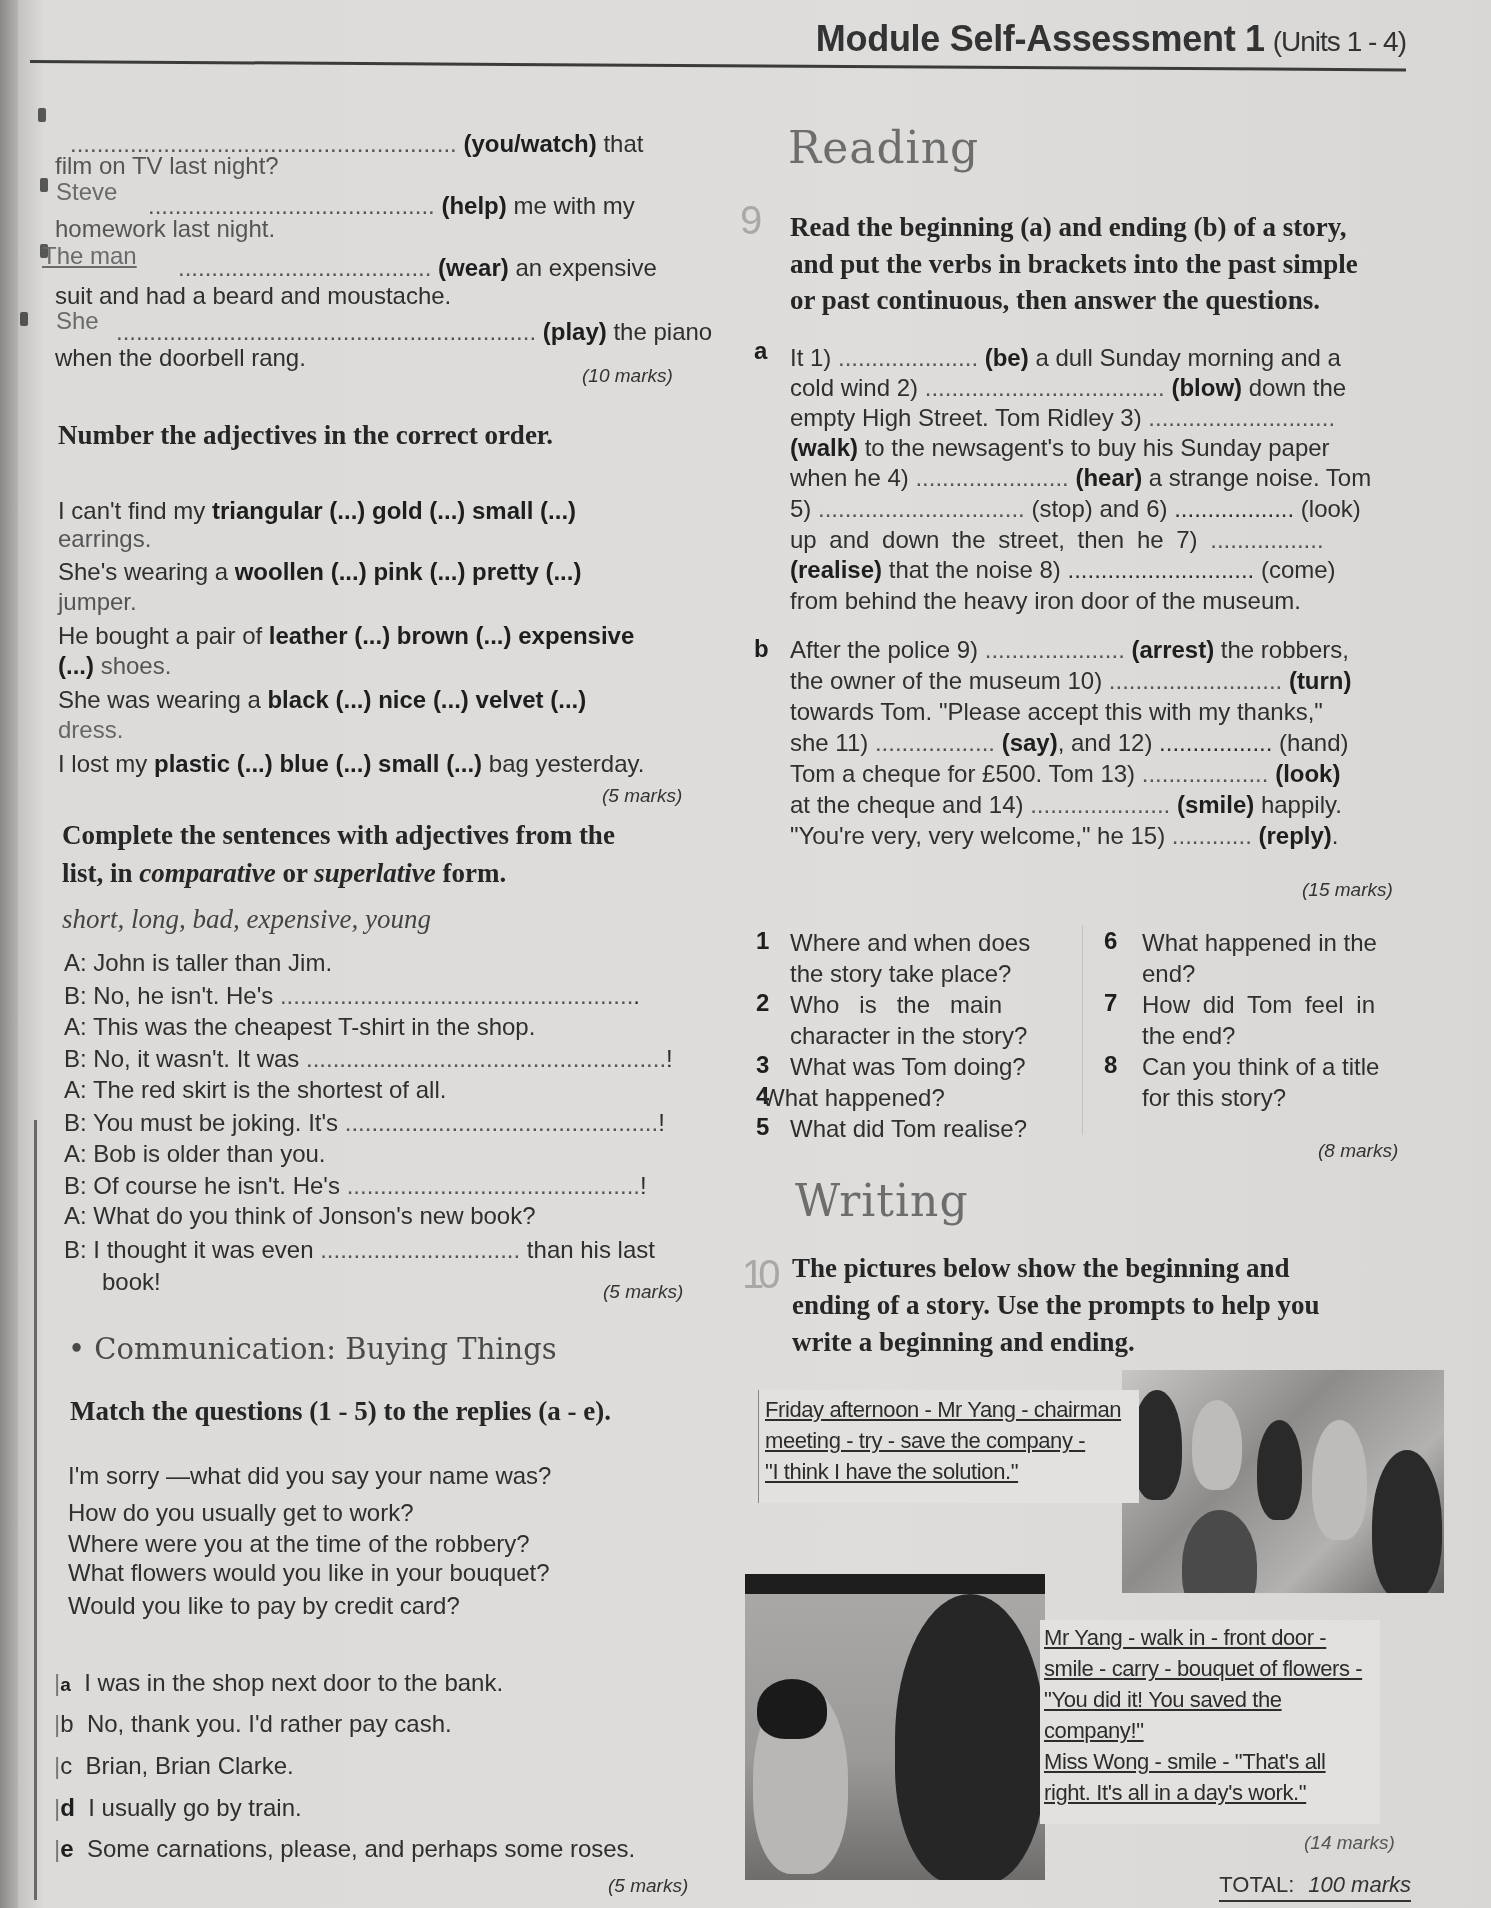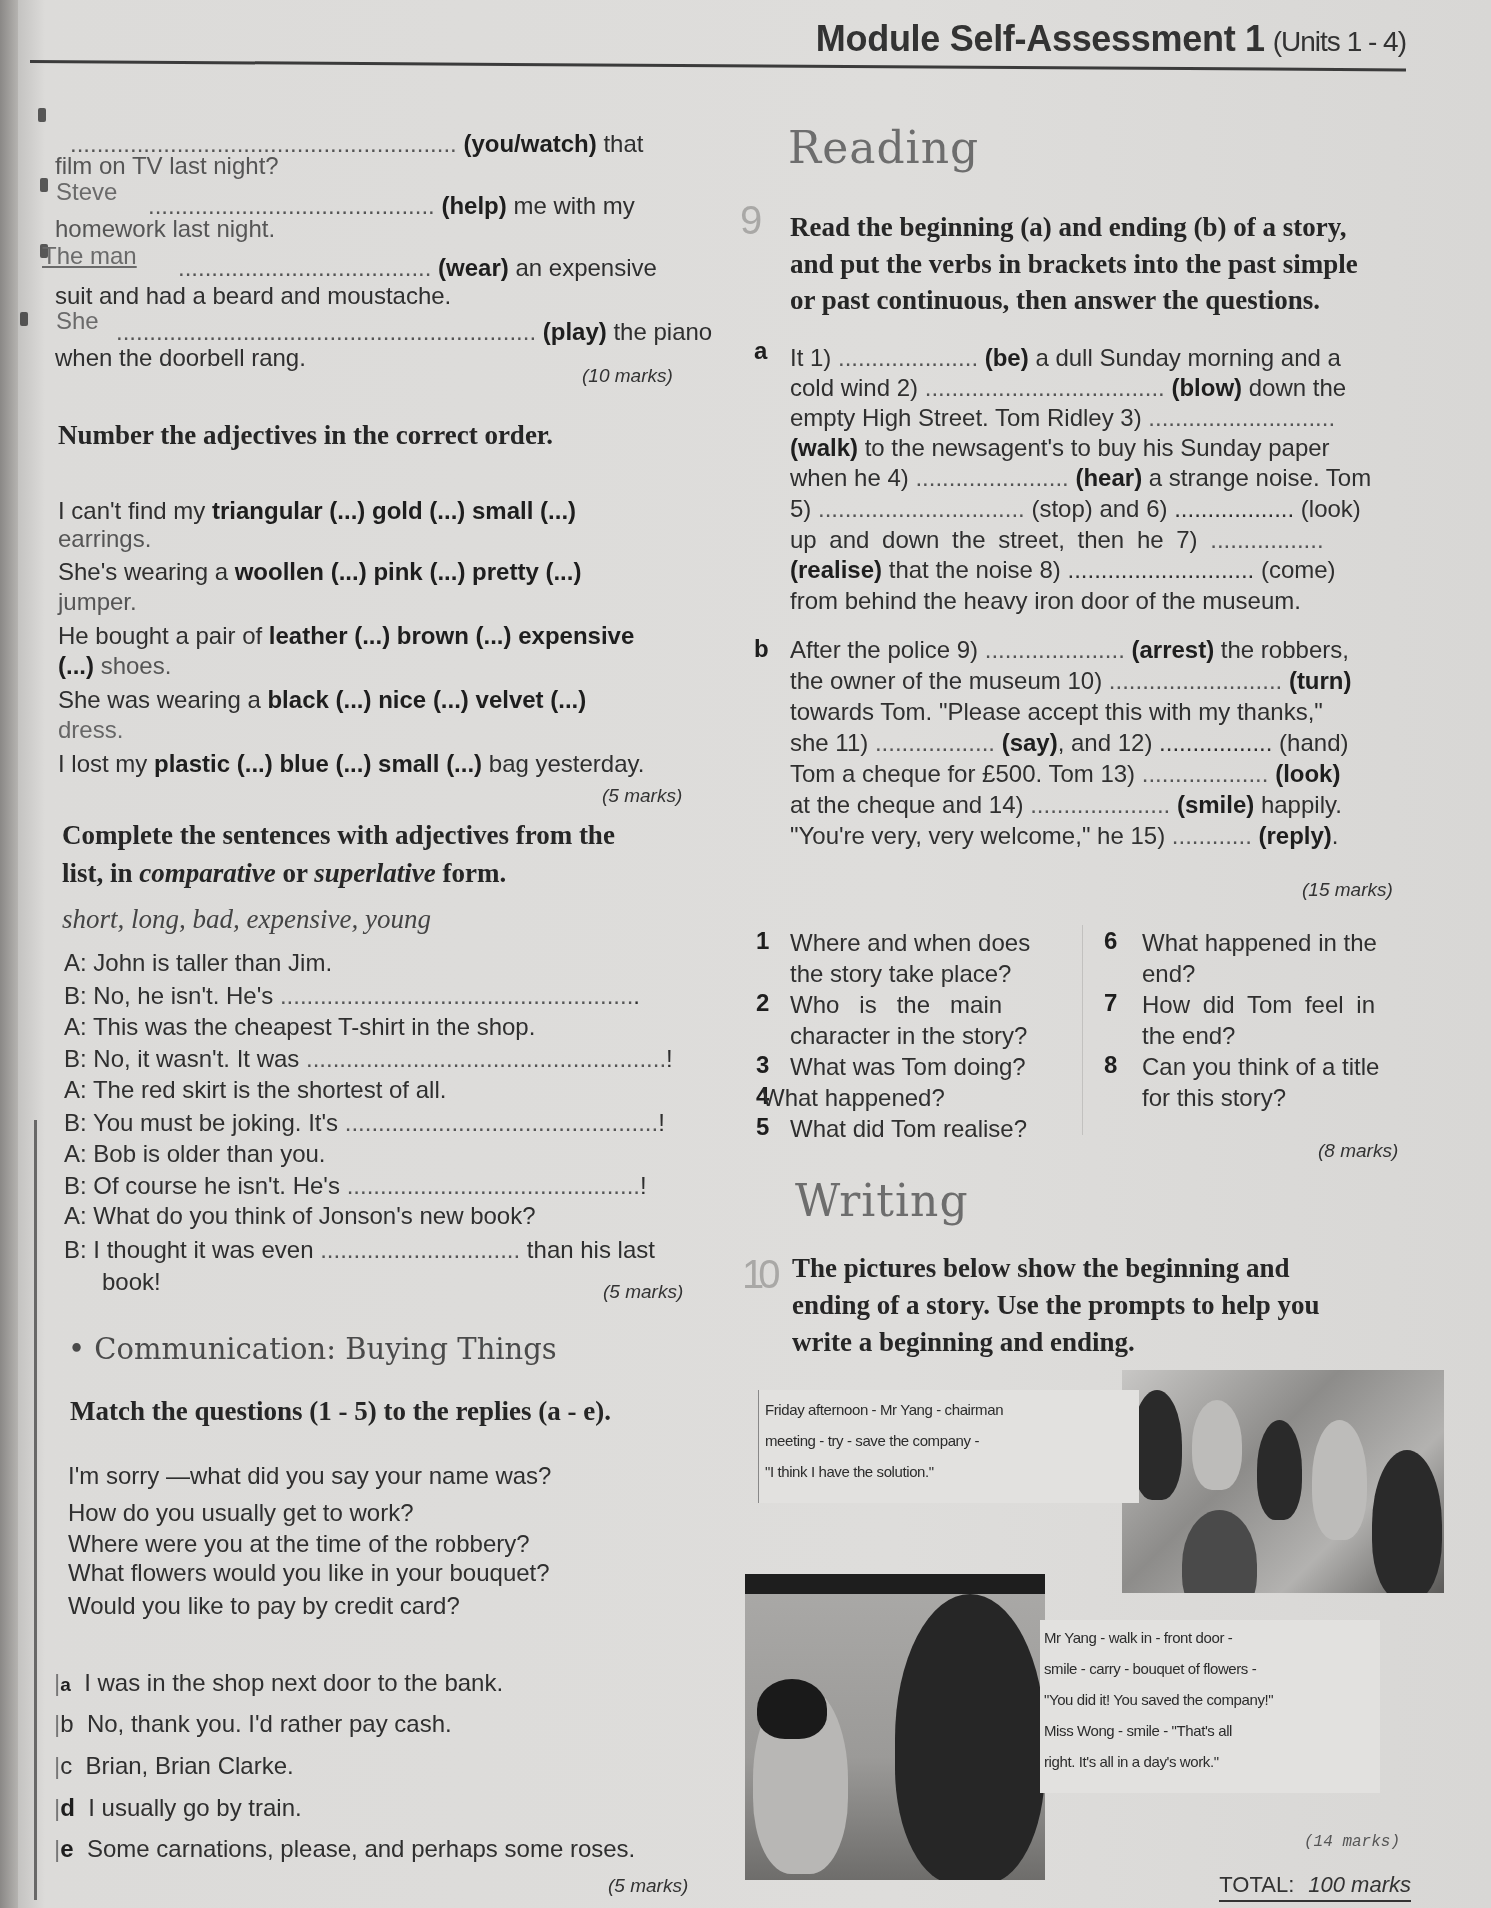--- a/index.html
+++ b/index.html
@@ -32,22 +32,22 @@
   .i { font-style: italic; }
   .marks { font-style: italic; font-size: 19px; color: #333; }
   .dots { letter-spacing: 0; color: #555; }
   .num { font-weight: bold; color: #1e1e1e; position: absolute; }
   .num-faint { position: absolute; font-family: "Liberation Sans", sans-serif; color: #a9a8a6; font-size: 40px; }
   .section-head { position: absolute; font-family: "DejaVu Serif", serif; color: #6d6d6d; font-size: 44px; letter-spacing: 1px; }
   .comm-head { position: absolute; font-family: "DejaVu Serif", serif; color: #4a4a4a; font-size: 29px; }
   .bullet-mark { position: absolute; width: 8px; height: 14px; background: #2b2b2b; border-radius: 2px; opacity: .75; }
 
   .prompt-box {
-    position: absolute; font-family: "Liberation Sans", sans-serif; font-size: 15px; line-height: 31px;
-    color: #2c2c2c; letter-spacing: -0.4px; background: #e2e1df;
+    position: absolute; font-family: "Liberation Sans", sans-serif; font-size: 22px; line-height: 31px;
+    color: #2c2c2c; letter-spacing: -0.4px; background: #e2e1df; text-decoration: underline;
   }
   .photo {
     position: absolute; overflow: hidden;
     background: linear-gradient(135deg,#c8c7c5,#8d8c8a 40%,#b3b2b0 70%,#5b5a58);
   }
   .photo .fig { position: absolute; border-radius: 50% 50% 40% 40%; background: #2a2a2a; }
   .photo .fig.light { background: #bdbcba; }
   .vdiv { position: absolute; left: 1082px; top: 925px; width: 1px; height: 210px; background: #c2c1bf; }
   .total { position: absolute; right: 80px; top: 1872px; font-size: 22px; color: #333; border-bottom: 2px solid #333; padding-bottom: 2px; white-space: nowrap; }
   .total .i { margin-left: 14px; }
@@ -279,18 +279,18 @@
       <div class="fig" style="left:150px;top:20px;width:150px;height:290px;background:#262626;"></div>
     </div>
     <div class="prompt-box" style="left:1040px;top:1620px;width:330px;padding:2px 6px 16px 4px;">
       <div>Mr Yang - walk in - front door -</div>
       <div>smile - carry - bouquet of flowers -</div>
       <div>"You did it! You saved the company!"</div>
       <div>Miss Wong - smile - "That's all</div>
       <div>right. It's all in a day's work."</div>
     </div>
 
-    <div class="txt marks" style="left:1304px;top:1827px;font-size:16px;color:#555;font-family:Liberation Mono, monospace;">(14 marks)</div>
+    <div class="txt marks" style="left:1304px;top:1827px;font-size:19px;color:#555;">(14 marks)</div>
     <div class="total">
       <span>TOTAL:</span><span class="i">100 marks</span>
     </div>
   </div>
 </div>
 
 </body></html>

